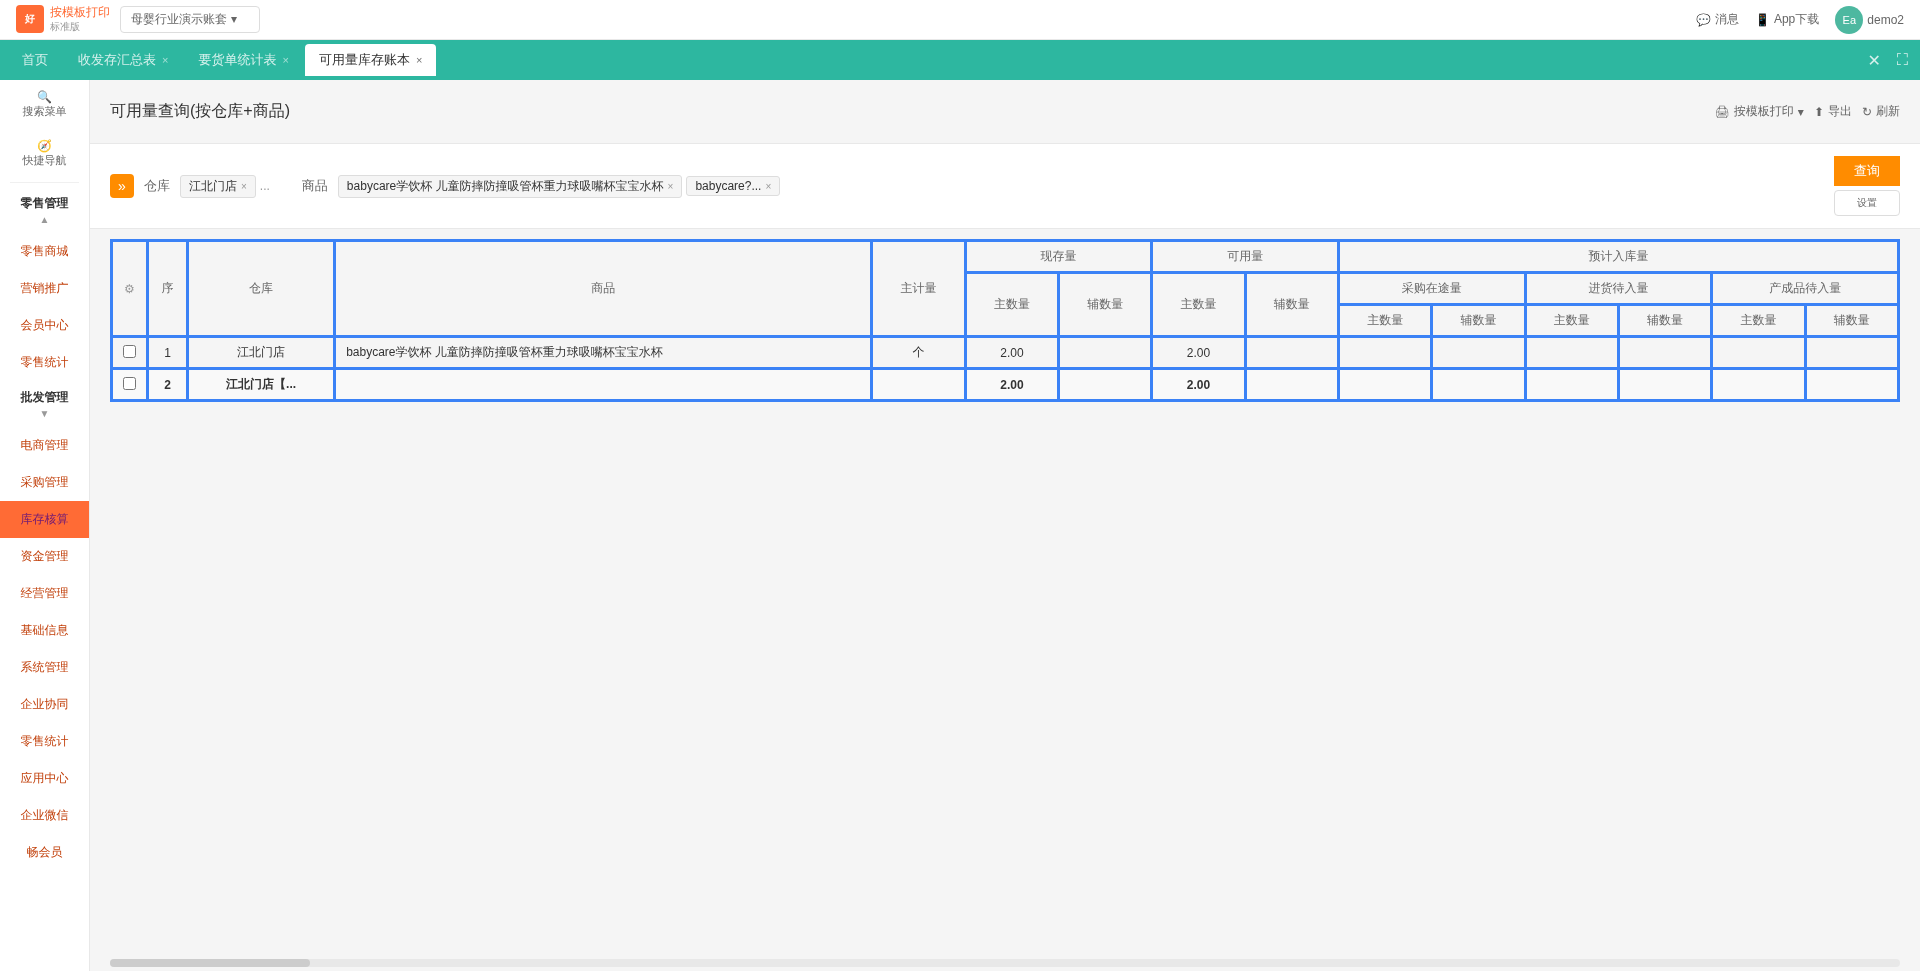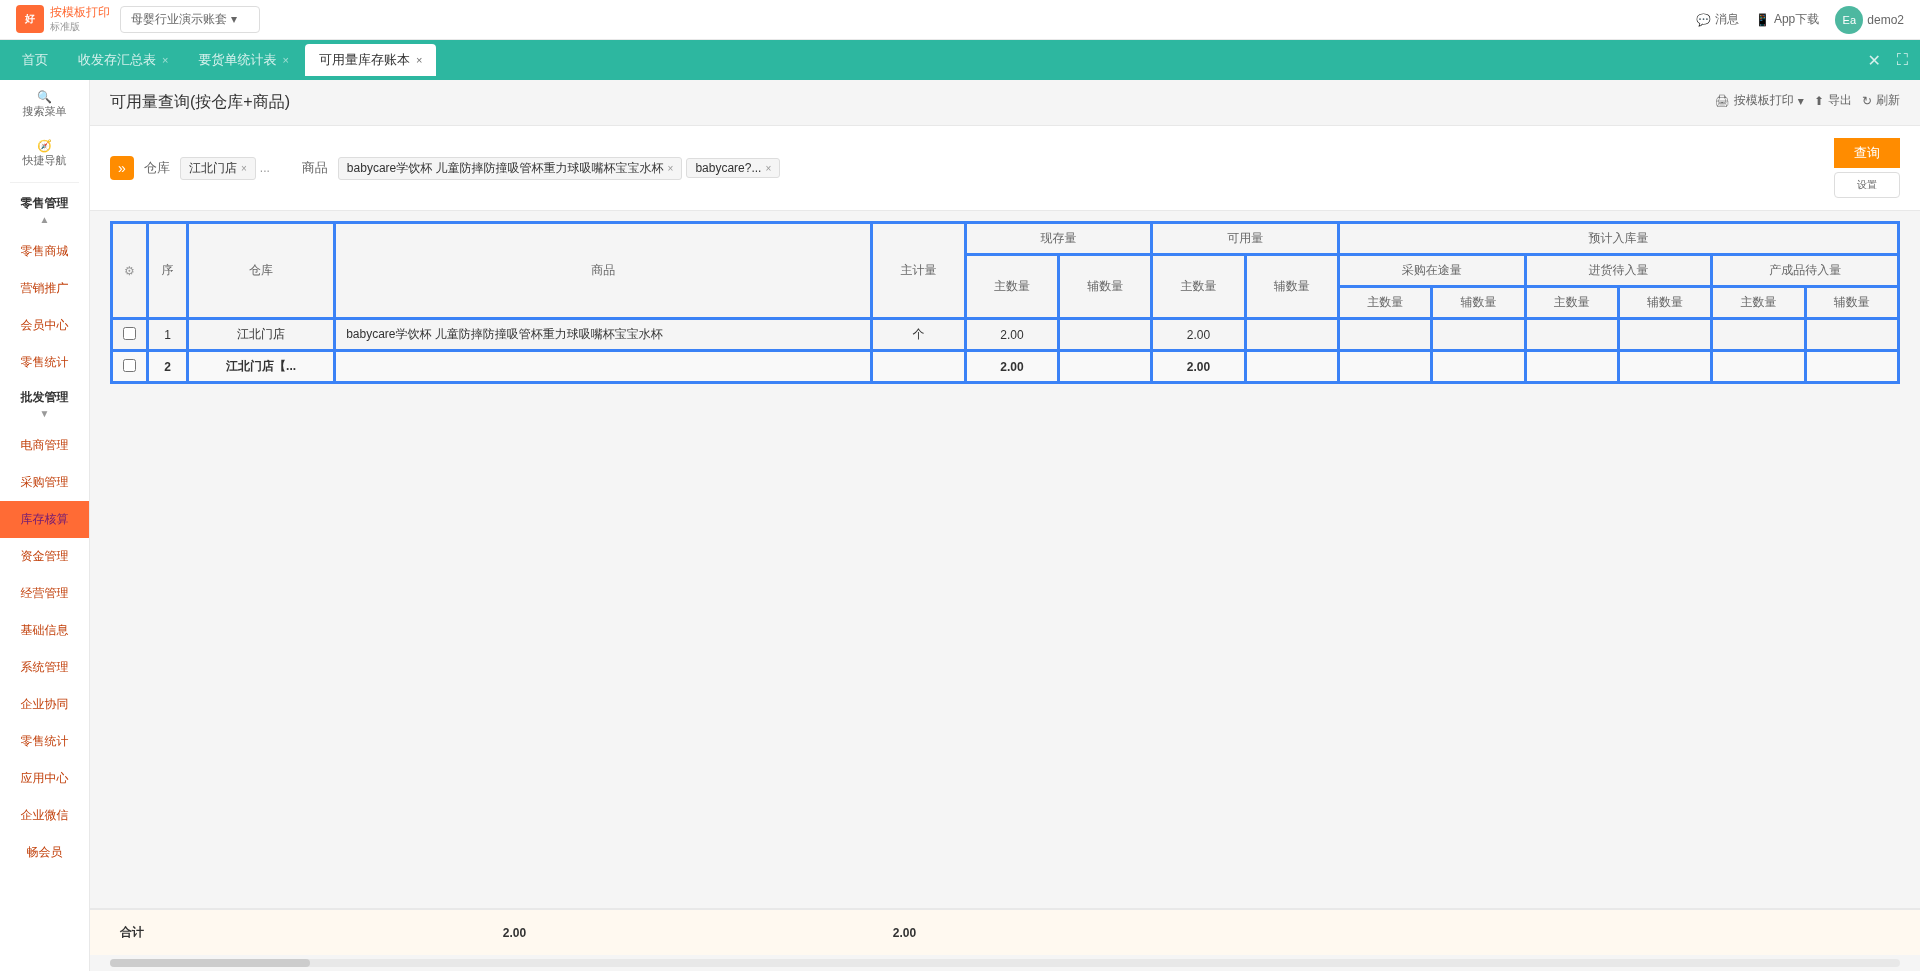--- a/index.html
+++ b/index.html
@@ -33,21 +33,21 @@
     .sidebar-item { padding: 10px 0; text-align: center; font-size: 12px; color: #c2410c; cursor: pointer; display: flex; flex-direction: column; align-items: center; gap: 2px; }
     .sidebar-item.active { background: #ff6b35; color: #701a75; }
     .sidebar-item.section-header { padding: 8px 10px; display: flex; align-items: center; justify-content: space-between; font-size: 12px; color: #333; font-weight: bold; }
     .sidebar-item.section-header .arrow { font-size: 10px; color: #999; }
     .sidebar-nav-item { padding: 10px 0; text-align: center; font-size: 12px; cursor: pointer; }
 
     
     .content-area { flex: 1; overflow: auto; display: flex; flex-direction: column; }
 
     
-    .page-header { padding: 12px 20px; background: #f5f5f5; display: flex; align-items: flex-start; justify-content: space-between; border-bottom: 1px solid #e8e8e8; }
+    .page-header { padding: 21px 20px; background: #f5f5f5; display: flex; align-items: center; justify-content: space-between; border-bottom: 1px solid #e8e8e8; }
     .page-title { font-size: 16px; color: #333; font-weight: 500; }
     .page-actions { display: flex; align-items: center; gap: 10px; }
     .page-action-btn { display: flex; align-items: center; gap: 4px; font-size: 12px; color: #666; cursor: pointer; }
 
     
     .filter-area { background: #fff; padding: 12px 20px; border-bottom: 1px solid #e8e8e8; display: flex; align-items: center; gap: 10px; }
     .expand-btn { width: 24px; height: 24px; background: #ff8c00; border-radius: 4px; display: flex; align-items: center; justify-content: center; color: white; cursor: pointer; font-size: 14px; }
     .filter-label { font-size: 13px; color: #666; }
     .filter-tags { display: flex; align-items: center; gap: 4px; flex-wrap: wrap; }
     .filter-tag { background: #f5f5f5; border: 1px solid #ddd; border-radius: 3px; padding: 2px 8px; font-size: 12px; display: flex; align-items: center; gap: 4px; }
@@ -319,39 +319,20 @@
             <td></td>
             <td></td>
             <td></td>
             <td></td>
             <td></td>
           </tr>
         </tbody>
       </table>
     </div>
 
-    <div class="table-footer">
-      <table class="footer-table">
-        <tbody>
-            <tr>
-          <td colspan="5" class="footer-label">合计</td>
-          <td style="font-weight:bold;">2.00</td>
-          <td></td>
-          <td style="font-weight:bold;">2.00</td>
-          <td></td>
-          <td></td>
-          <td></td>
-          <td></td>
-          <td></td>
-          <td></td>
-          <td></td>
-        </tr>
-      </tbody>
-        </table>
-    </div>
 
     <div class="scrollbar-area">
       <div class="scroll-track">
         <div class="scroll-thumb"></div>
       </div>
     </div>
   </div>
 </div>
 
 </body></html>

